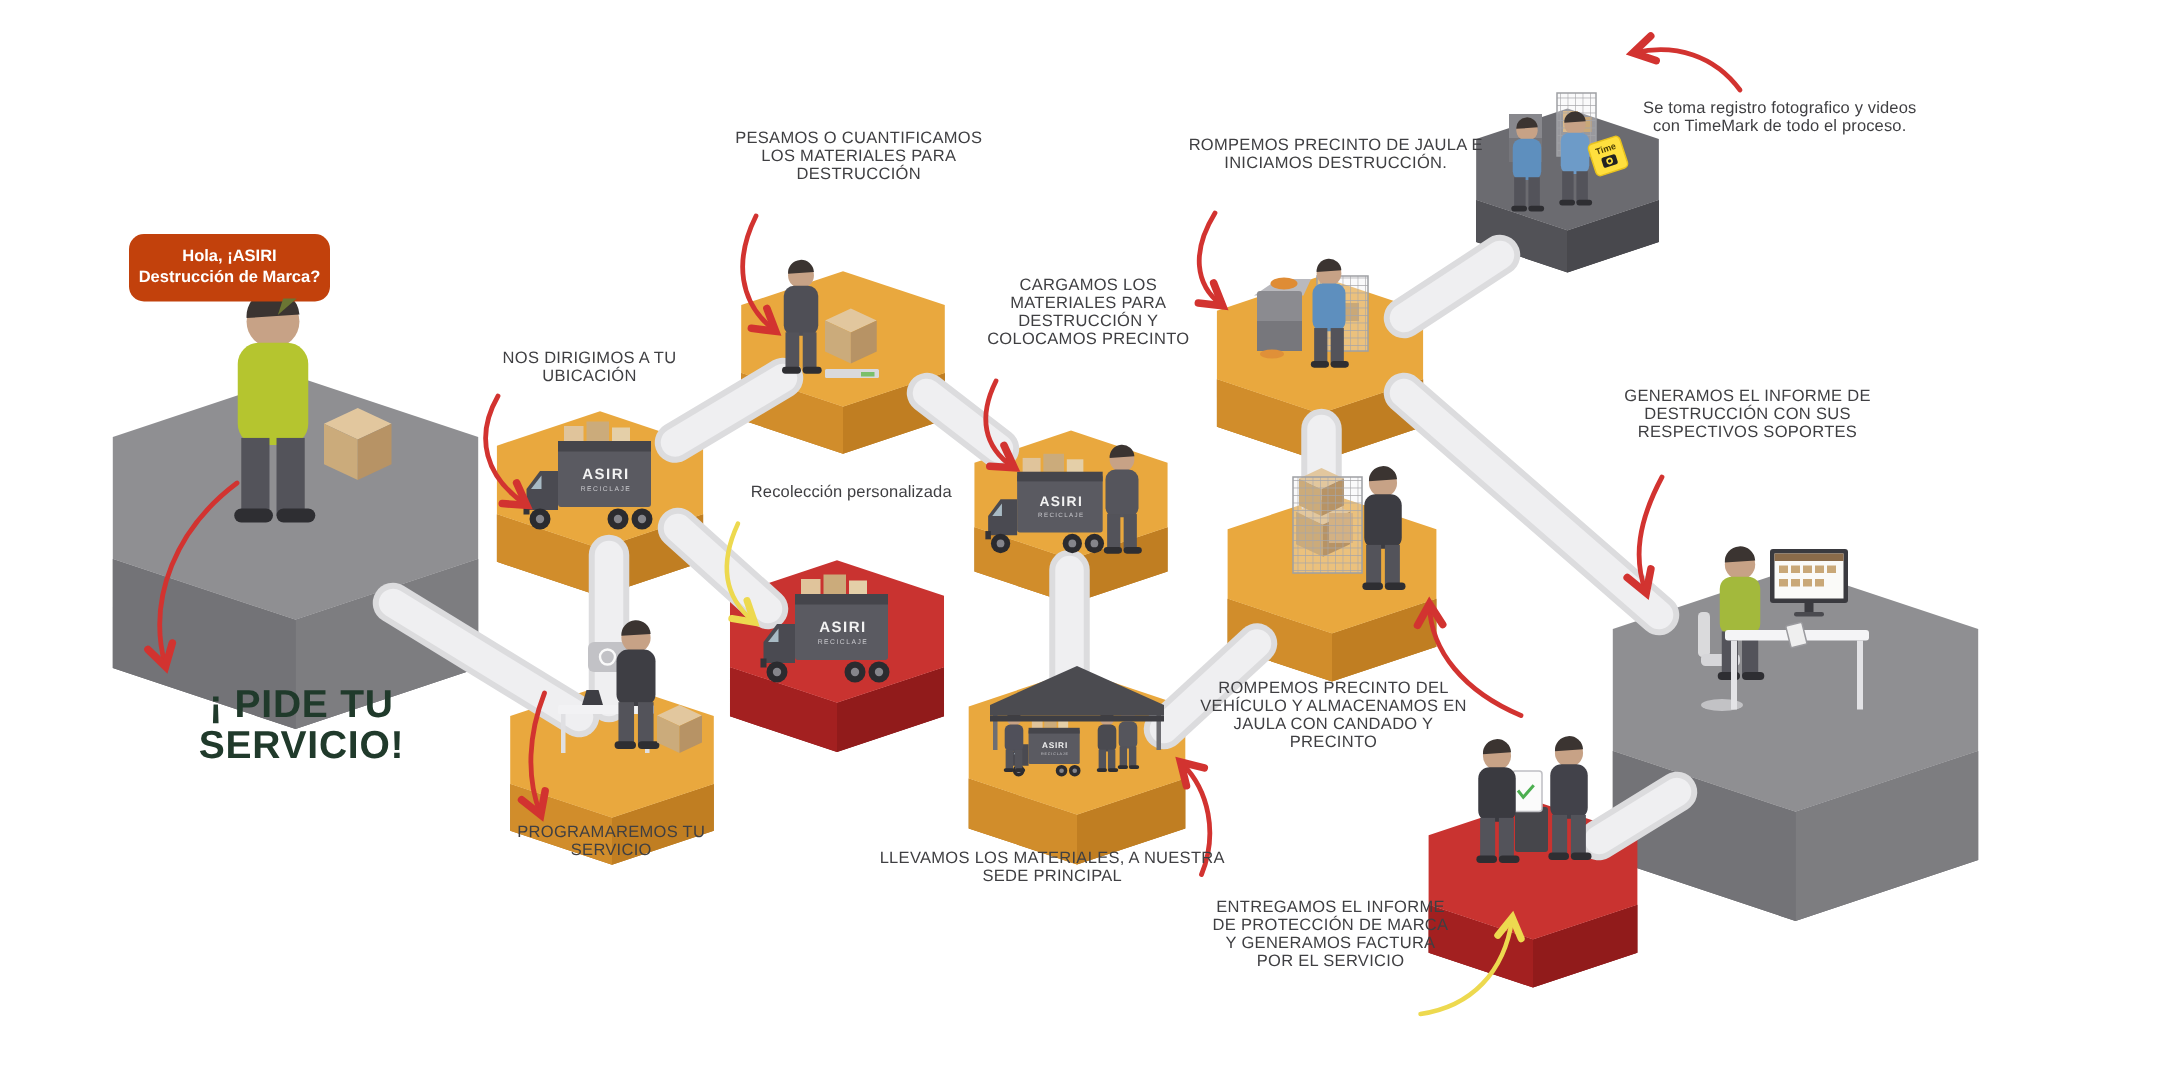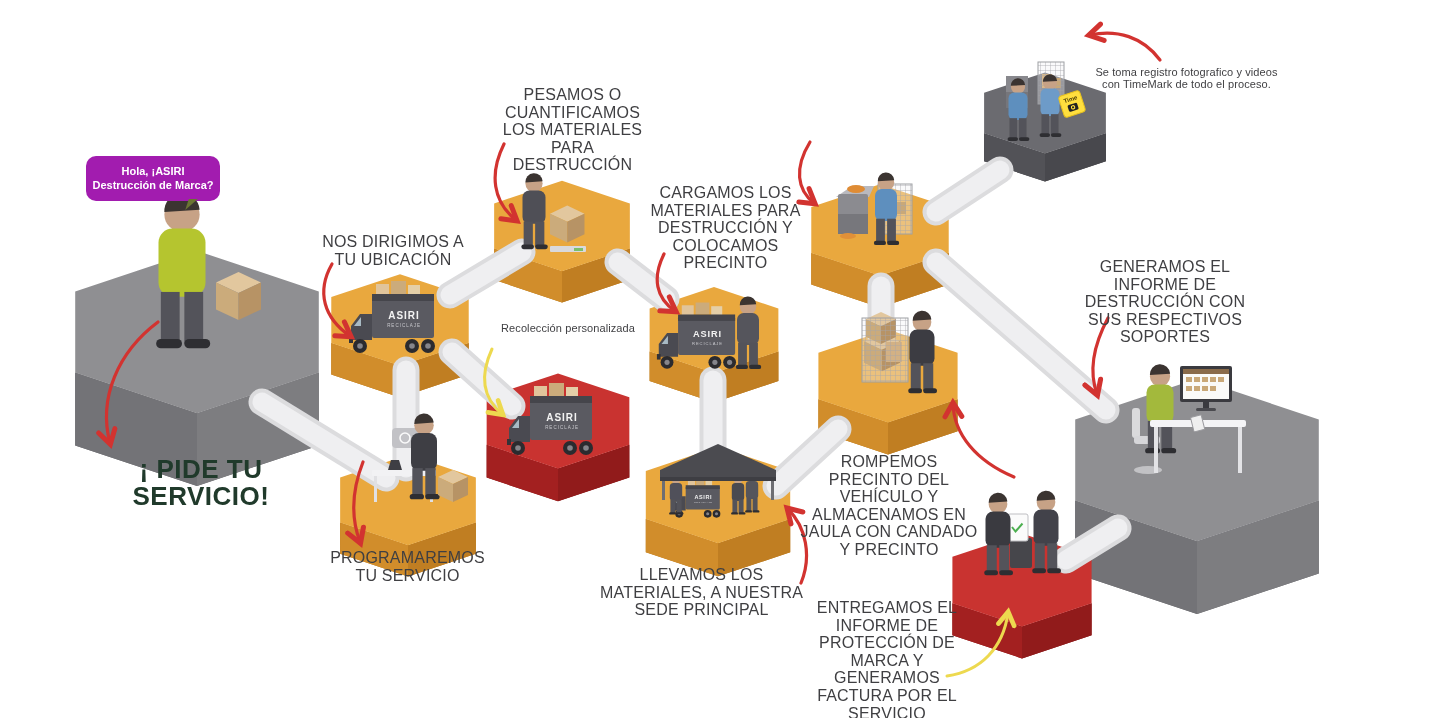--- a/index.html
+++ b/index.html
@@ -3,29 +3,29 @@
 <meta charset="utf-8">
 <style>
   html,body{margin:0;padding:0;background:#fff;}
   #stage{
     position:relative;width:1440px;height:718px;overflow:hidden;background:#ffffff;
     font-family:"Liberation Sans",sans-serif;
   }
   #scene{position:absolute;left:0;top:0;}
   .lbl{
     position:absolute;text-align:center;color:#3F3F42;
-    font-size:16px;line-height:1.1;letter-spacing:.2px;font-weight:400;
+    font-size:11px;line-height:1.1;letter-spacing:.2px;font-weight:400;
   }
   .lbl-sc{font-size:11px;letter-spacing:.1px;}
   .cta{
     position:absolute;text-align:center;color:#203A2B;font-weight:700;
     font-size:26px;line-height:1.05;letter-spacing:.5px;
   }
   .bubble{
-    position:absolute;left:86px;top:156px;width:122px;background:#a21caf;color:#fff;
+    position:absolute;left:86px;top:156px;width:122px;background:#c2410c;color:#fff;
     border-radius:10px;padding:8px 6px;font-size:11px;line-height:1.3;font-weight:700;
     text-align:center;
   }
   .bubble::after{
     content:"";position:absolute;bottom:-9px;right:24px;width:0;height:0;
     border-top:11px solid #6B7533;border-right:9px solid transparent;
     transform:skewX(-18deg);
   }
   .pipe-out{stroke:#DCDCDE;stroke-width:27;stroke-linecap:round;fill:none;}
   .pipe-in{stroke:#EFEFF1;stroke-width:19;stroke-linecap:round;fill:none;}
@@ -273,28 +273,29 @@
 </svg>
 
 <div class="bubble">Hola, ¡ASIRI Destrucción de Marca?</div>
 
 <div class="cta" style="left:116px;top:456px;width:170px;">¡ PIDE TU SERVICIO!</div>
 
 <div class="lbl" style="left:318px;top:233px;width:150px;">NOS DIRIGIMOS A TU UBICACIÓN</div>
 
 <div class="lbl" style="left:490px;top:86px;width:165px;">PESAMOS O CUANTIFICAMOS LOS MATERIALES PARA DESTRUCCIÓN</div>
 
-<div class="lbl lbl-sc" style="left:500px;top:322px;width:135px;text-align:right;">Recolección personalizada</div>
+<div class="lbl lbl-sc" style="left:500px;top:322px;width:135px;">Recolección personalizada</div>
 
 <div class="lbl" style="left:330px;top:549px;width:155px;">PROGRAMAREMOS TU SERVICIO</div>
 
 <div class="lbl" style="left:648px;top:184px;width:155px;">CARGAMOS LOS MATERIALES PARA DESTRUCCIÓN Y COLOCAMOS PRECINTO</div>
 
 <div class="lbl" style="left:572px;top:566px;width:235px;margin-left:12px;">LLEVAMOS LOS MATERIALES, A NUESTRA SEDE PRINCIPAL</div>
 
+<div class="lbl" style="left:788px;top:91px;width:205px;">ROMPEMOS PRECINTO DE JAULA E INICIAMOS DESTRUCCIÓN.</div>
 
 <div class="lbl lbl-sc" style="left:1094px;top:66px;width:185px;">Se toma registro fotografico y videos con TimeMark de todo el proceso.</div>
 
 <div class="lbl" style="left:1076px;top:258px;width:178px;">GENERAMOS EL INFORME DE DESTRUCCIÓN CON SUS RESPECTIVOS SOPORTES</div>
 
 <div class="lbl" style="left:800px;top:453px;width:178px;">ROMPEMOS PRECINTO DEL VEHÍCULO Y ALMACENAMOS EN JAULA CON CANDADO Y PRECINTO</div>
 
 <div class="lbl" style="left:806px;top:599px;width:162px;">ENTREGAMOS EL INFORME DE PROTECCIÓN DE MARCA Y GENERAMOS FACTURA POR EL SERVICIO</div>
 
 </div>

